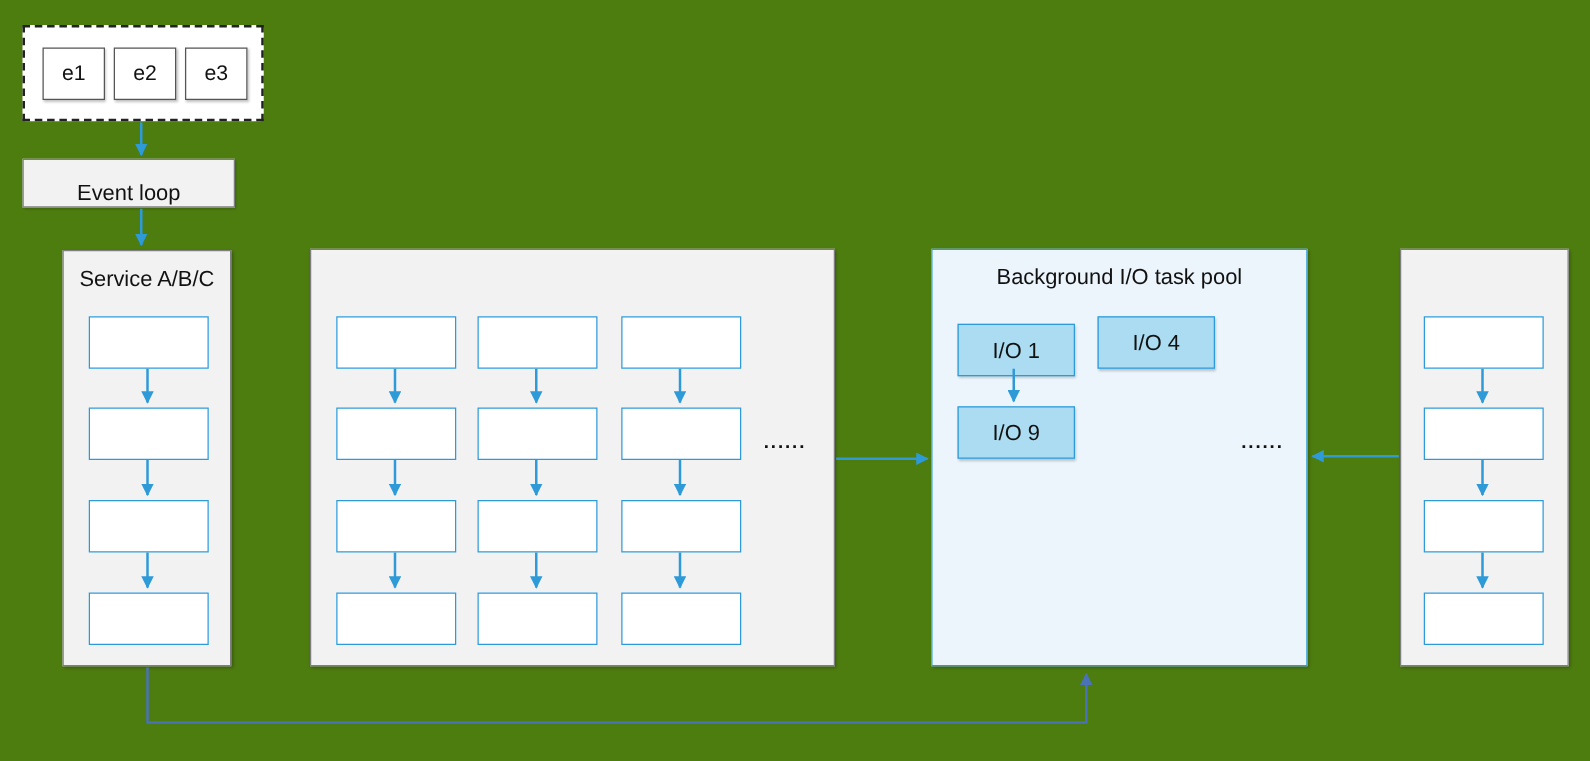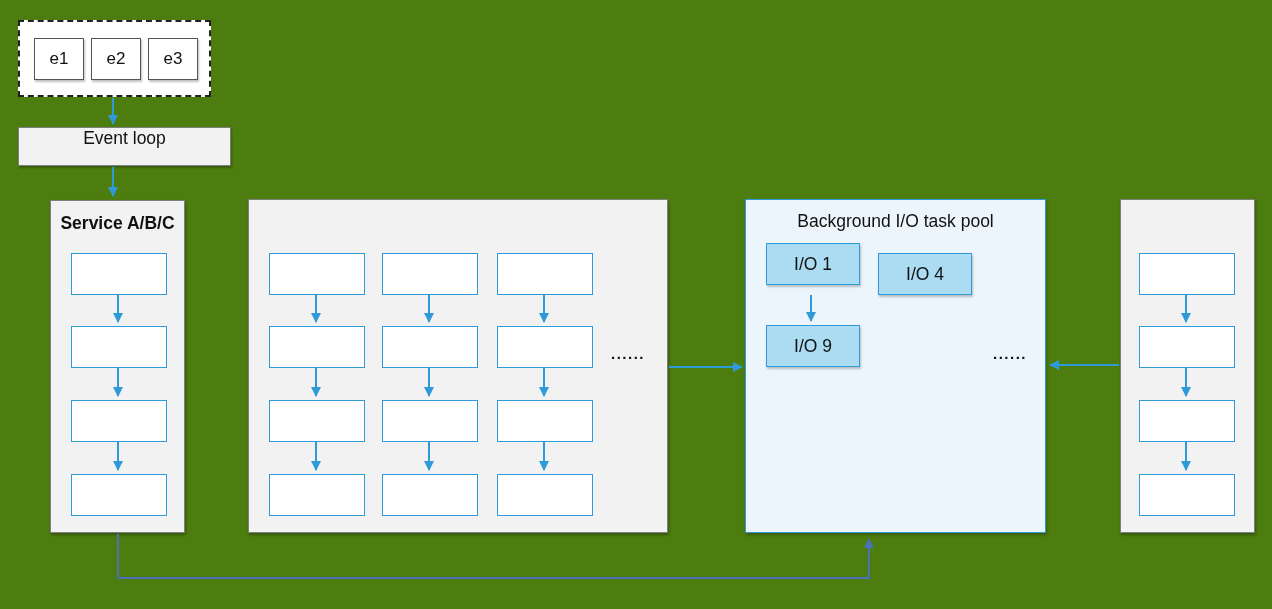--- a/index.html
+++ b/index.html
@@ -16,30 +16,29 @@
     border:2px dashed var(--dashed-border,#222); background:#fff;
     display:flex; align-items:center; gap:7px; padding-left:14px;
   }
   .ebox {
     width:50px; height:42px; background:#fff;
     border:1.5px solid var(--ebox-border,#555);
     display:flex; align-items:center; justify-content:center;
     font-size:17px; box-shadow:1px 1.5px 2px rgba(0,0,0,.25);
   }
   .eventloop {
-    position:absolute; left:18px; top:127px; width:213px; height:39px;
+    position:absolute; left:18px; top:127px; width:170px; height:39px;
     background:var(--panel-bg,#f2f2f2); border:1.5px solid var(--panel-border,#7f7f7f);
-    display:flex; align-items:flex-start; justify-content:center;
+    display:flex; align-items:flex-end; justify-content:center;
     font-size:17.5px; box-shadow:1px 1.5px 2px rgba(0,0,0,.25);
   }
   .panel {
     position:absolute; background:var(--panel-bg,#f2f2f2);
     border:1.5px solid var(--panel-border,#7f7f7f);
     box-shadow:1px 1.5px 2.5px rgba(0,0,0,.3);
-    font-weight:bold;
   }
   .ptitle { text-align:center; font-size:17.5px; }
   .service-title { padding-top:12px; }
   .taskpool-title { padding-top:4px; padding-left:8px; padding-right:8px; line-height:1.3; }
   .worker-title { padding-top:15px; }
   .wbox {
     position:absolute; width:96px; height:42px; background:#fff;
     border:1.5px solid var(--box-border,#2e9ad8);
   }
   .iopool {
@@ -105,21 +104,21 @@
     <div class="wbox" style="left:133px; top:200px;"></div>
     <div class="wbox" style="left:248px; top:200px;"></div>
     <div class="wbox" style="left:20px;  top:274px;"></div>
     <div class="wbox" style="left:133px; top:274px;"></div>
     <div class="wbox" style="left:248px; top:274px;"></div>
   </div>
   <div class="ellip" style="left:598px; top:345px;">......</div>
 
   <div class="iopool">
     <div class="io-title">Background I/O task pool</div>
-    <div class="iobox" style="left:20px;  top:43px;">
+    <div class="iobox" style="left:20px;  top:59px;">
       <span>I/O 1</span>
     </div>
     <div class="iobox" style="left:132px; top:53px;">
       <span>I/O 4</span>
     </div>
     <div class="iobox" style="left:20px;  top:125px;">
       <span>I/O 9</span>
     </div>
   </div>
   <div class="ellip" style="left:980px; top:345px;">......</div>

